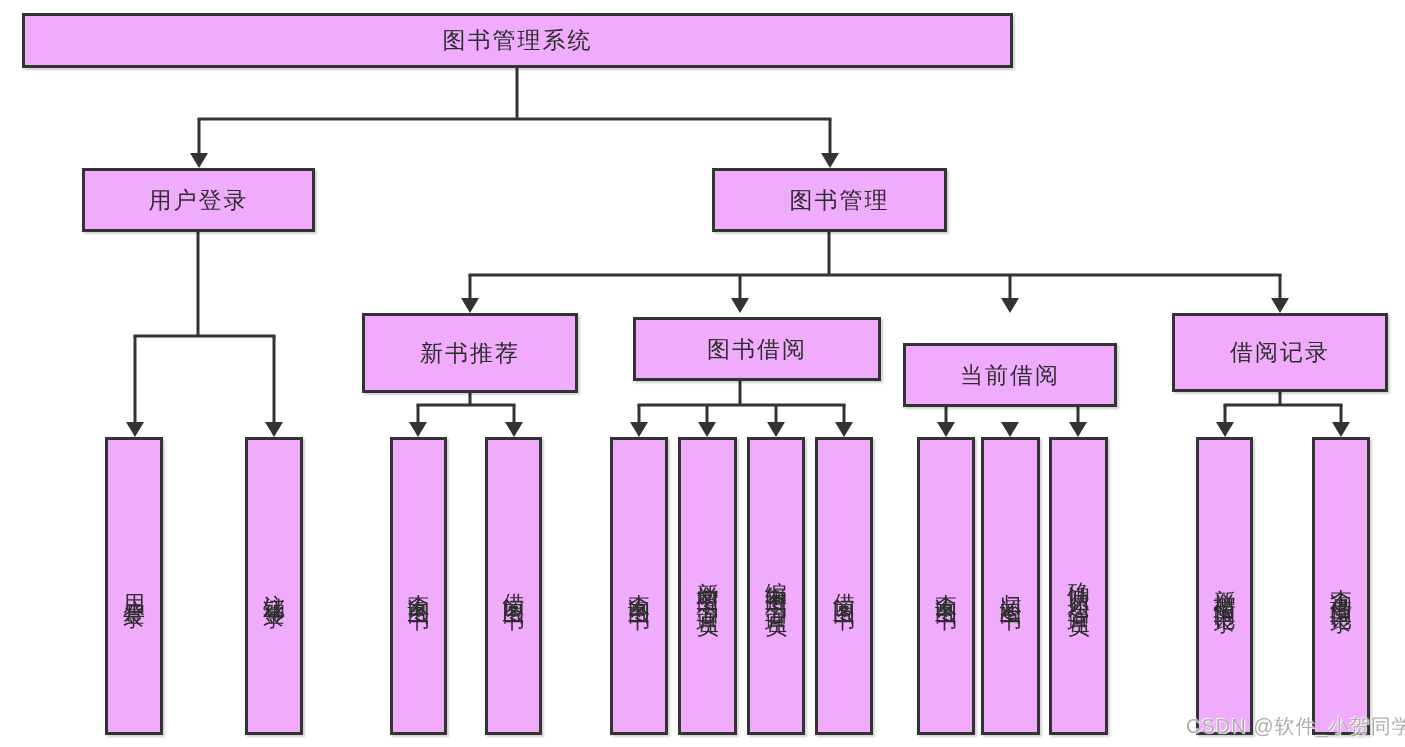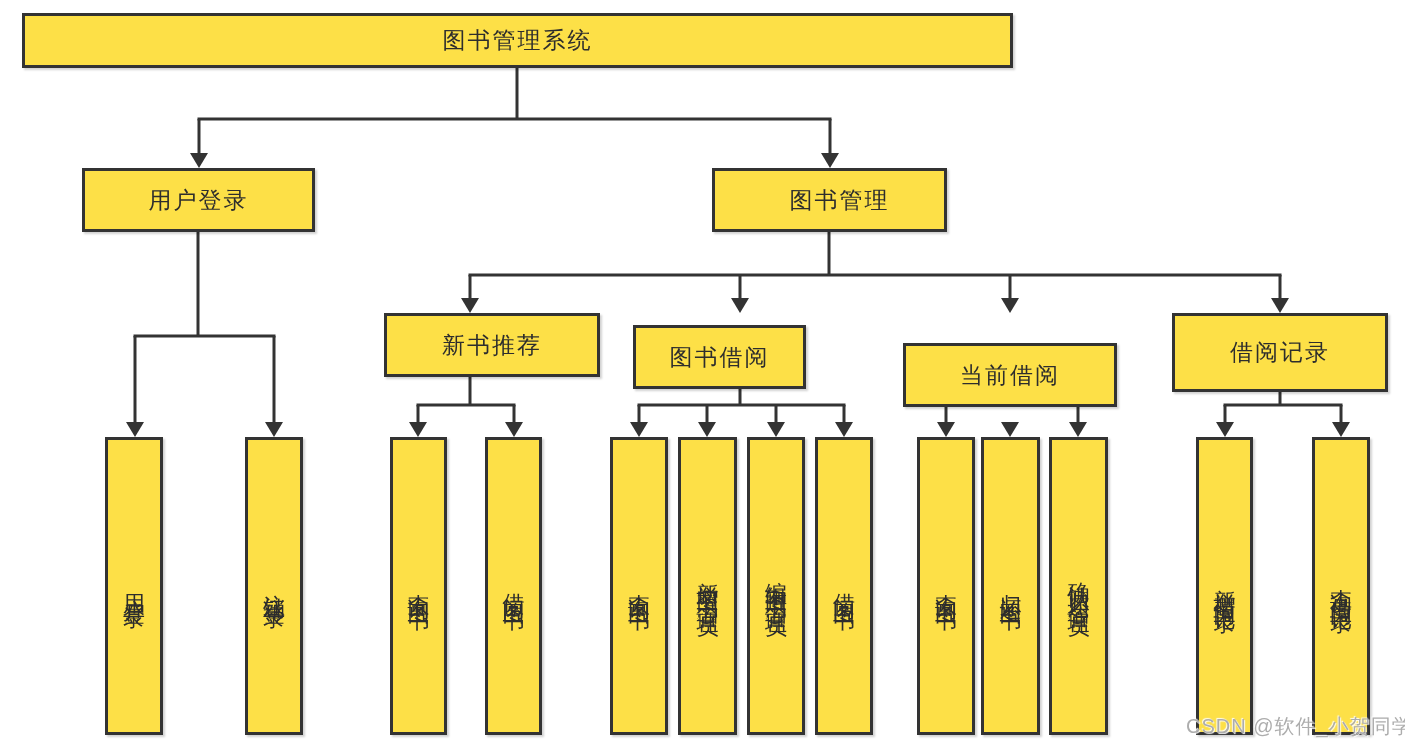--- a/index.html
+++ b/index.html
@@ -16,21 +16,21 @@
 
   .connectors {
     position: absolute;
     left: 0; top: 0;
     width: 1405px; height: 747px;
     pointer-events: none;
   }
 
   .box {
     position: absolute;
-    background: #fde047;
+    background: #f0abfc;
     border: 3px solid #333333;
     color: #2d2d2d;
     display: flex;
     align-items: center;
     justify-content: center;
     box-shadow: 2px 2px 2px rgba(0,0,0,0.18);
     text-align: center;
   }
 
   .hbox {
@@ -136,24 +136,24 @@
     <span>图书管理系统</span>
   </div>
 
   <div class="box hbox" style="left:82px; top:168px; width:233px; height:64px;">
     <span>用户登录</span>
   </div>
   <div class="box hbox" style="left:712px; top:168px; width:235px; height:64px;padding-left:20px;">
     <span>图书管理</span>
   </div>
 
-  <div class="box hbox" style="left:384px; top:313px; width:216px; height:64px;">
+  <div class="box hbox" style="left:362px; top:313px; width:216px; height:80px;">
     <span>新书推荐</span>
   </div>
-  <div class="box hbox" style="left:633px; top:325px; width:173px; height:64px;">
+  <div class="box hbox" style="left:633px; top:317px; width:248px; height:64px;">
     <span>图书借阅</span>
   </div>
   <div class="box hbox" style="left:903px; top:313px; width:214px; height:64px;margin-top:30px;">
     <span>当前借阅</span>
   </div>
   <div class="box hbox" style="left:1172px; top:313px; width:216px; height:79px;">
     <span>借阅记录</span>
   </div>
 
   <div class="box vbox" style="left:105px; top:437px; width:58px; height:298px;">

